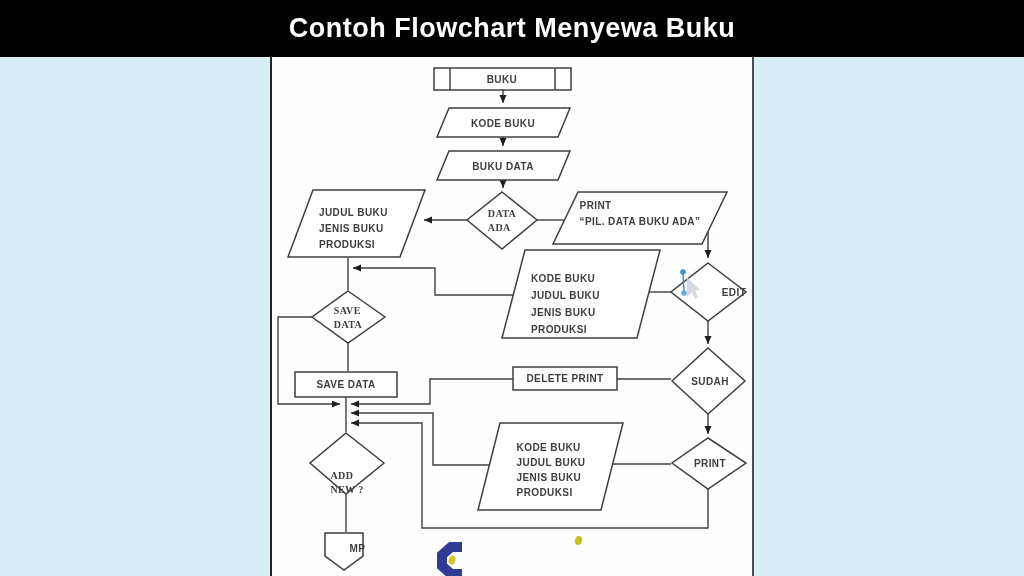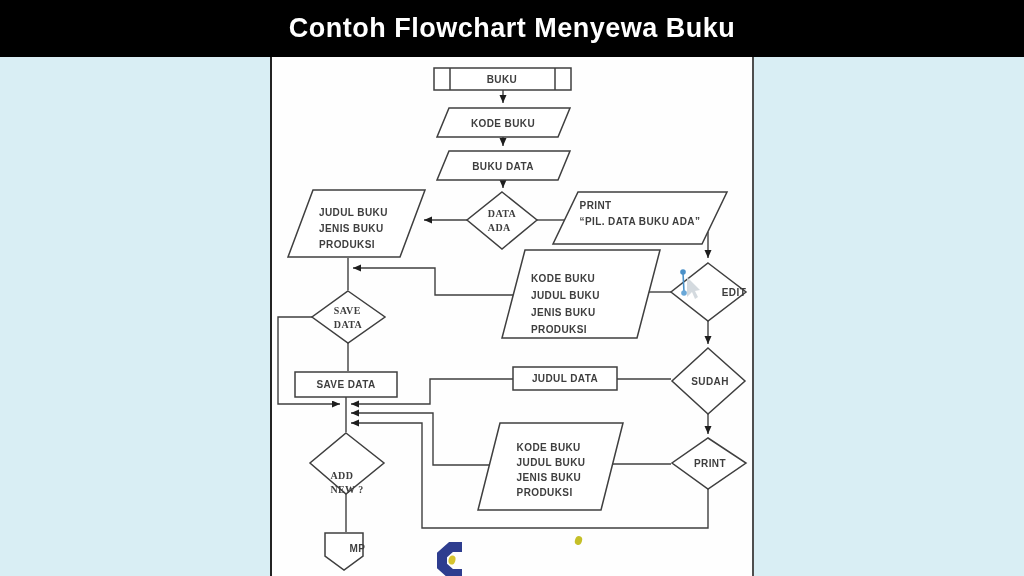--- a/index.html
+++ b/index.html
@@ -136,21 +136,21 @@
   </div>
 
   <div class="fc-label ctr" style="left:712px;top:286px;margin-left:22px;">EDIT</div>
 
   <div class="fc-label ctr lh14" style="left:348px;top:304px;">
     <div>SAVE</div>
     <div>DATA</div>
   </div>
 
   <div class="fc-label ctr" style="left:346px;top:378px;">SAVE DATA</div>
-  <div class="fc-label ctr" style="left:565px;top:372px;">JUDUL DATA</div>
+  <div class="fc-label ctr" style="left:565px;top:372px;">DELETE PRINT</div>
   <div class="fc-label ctr" style="left:710px;top:375px;">SUDAH</div>
   <div class="fc-label ctr" style="left:710px;top:457px;">PRINT</div>
 
   <div class="fc-label ctr lh15" style="left:551px;top:440px;">
     <div>KODE BUKU</div>
     <div>JUDUL BUKU</div>
     <div>JENIS BUKU</div>
     <div>PRODUKSI</div>
   </div>
 

